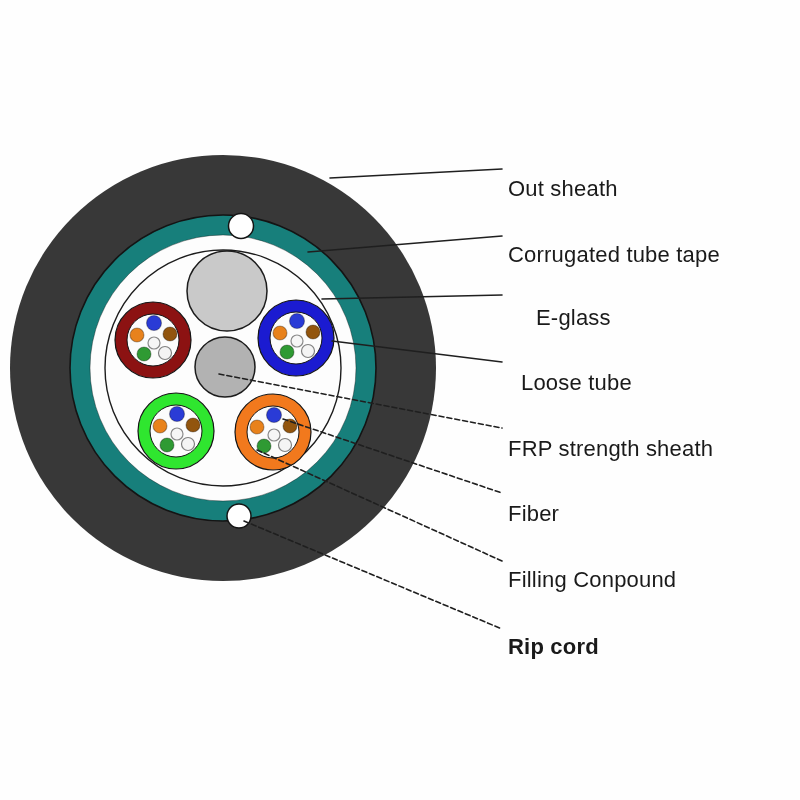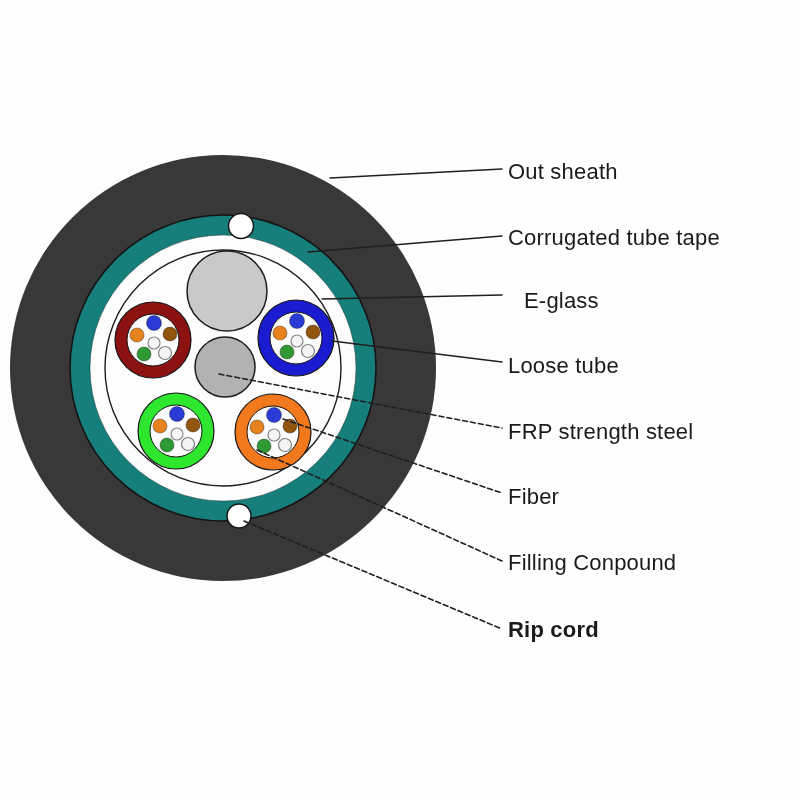--- a/index.html
+++ b/index.html
@@ -20,20 +20,21 @@
     left: 0;
     top: 0;
   }
   .diagram-label {
     position: absolute;
     white-space: nowrap;
     font-size: 22px;
     line-height: 26px;
     color: #1a1a1a;
     letter-spacing: 0.2px;
+    margin-top: 17px;
   }
 </style>
 </head>
 <body>
 
 <div class="canvas">
   <svg width="800" height="800" viewBox="0 0 800 800" xmlns="http://www.w3.org/2000/svg">
       <circle cx="223" cy="368" r="213" fill="#383838"></circle>
       <circle cx="223" cy="368" r="153" fill="#177f7b" stroke="#141414" stroke-width="1.6"></circle>
       <circle cx="223" cy="368" r="133" fill="#fdfdfd" stroke="rgba(0,0,0,0.35)" stroke-width="1"></circle>
@@ -80,20 +81,20 @@
       <line x1="332" y1="341" x2="502" y2="362" stroke="#1f1f1f" stroke-width="1.6" stroke-linecap="round"></line>
       <line x1="219" y1="374" x2="502" y2="428" stroke="#1f1f1f" stroke-width="1.6" stroke-linecap="round" stroke-dasharray="5 3"></line>
       <line x1="283" y1="419" x2="502" y2="493" stroke="#1f1f1f" stroke-width="1.6" stroke-linecap="round" stroke-dasharray="5 3"></line>
       <line x1="257" y1="450" x2="502" y2="561" stroke="#1f1f1f" stroke-width="1.6" stroke-linecap="round" stroke-dasharray="5 3"></line>
       <line x1="244" y1="521" x2="502" y2="629" stroke="#1f1f1f" stroke-width="1.6" stroke-linecap="round" stroke-dasharray="5 3"></line>
     </svg>
 
   <div>
     <div class="diagram-label" style="left: 508px; top: 159px;">Out sheath</div>
     <div class="diagram-label" style="left: 508px; top: 225px;">Corrugated tube tape</div>
-    <div class="diagram-label" style="left: 524px; top: 288px;">E-glass</div>
-    <div class="diagram-label" style="left: 508px; top: 353px;">Loose tube</div>
-    <div class="diagram-label" style="left: 508px; top: 419px;">FRP strength steel</div>
+    <div class="diagram-label" style="left: 536px; top: 288px;">E-glass</div>
+    <div class="diagram-label" style="left: 521px; top: 353px;">Loose tube</div>
+    <div class="diagram-label" style="left: 508px; top: 419px;">FRP strength sheath</div>
     <div class="diagram-label" style="left: 508px; top: 484px; text-align: right;">Fiber</div>
     <div class="diagram-label" style="left: 508px; top: 550px;">Filling Conpound</div>
     <div class="diagram-label" style="left: 508px; top: 617px; font-weight: bold;">Rip cord</div>
   </div>
 </div>
 
 </body></html>

